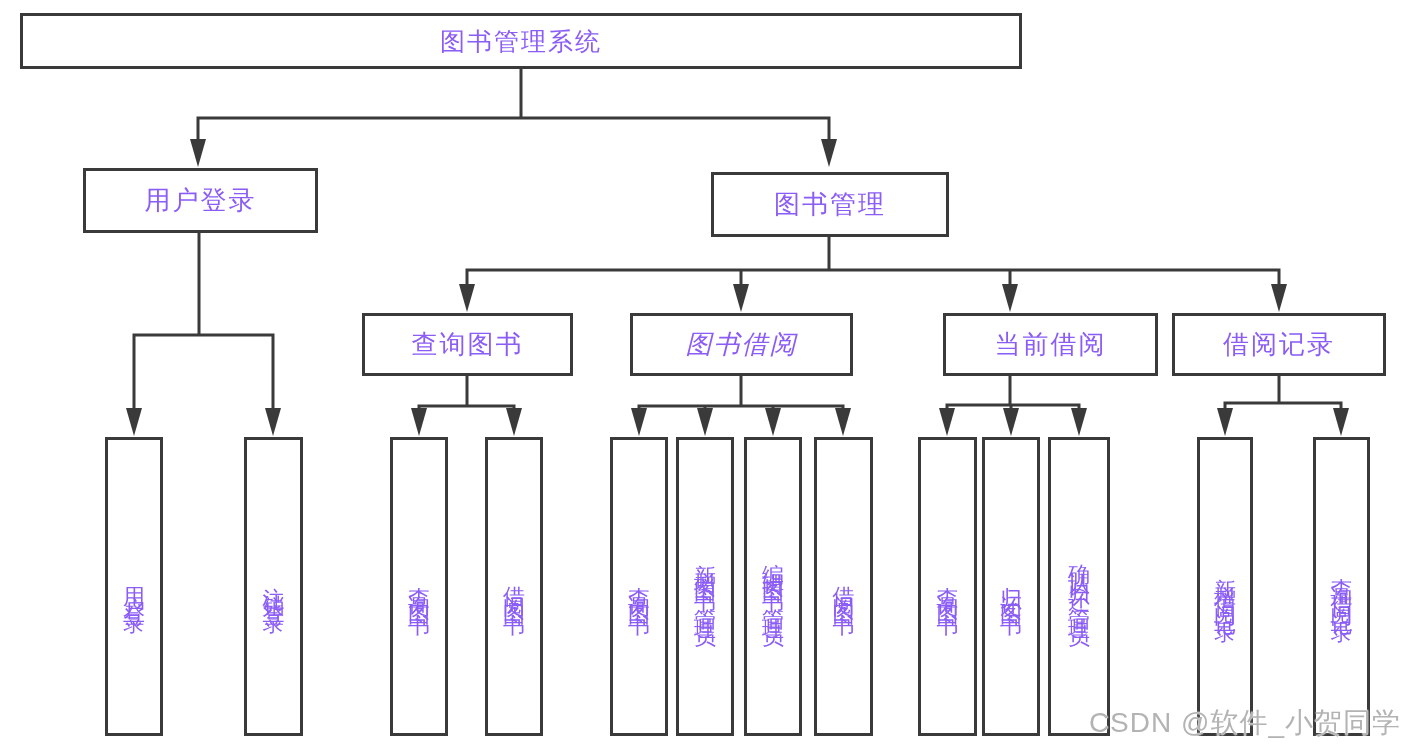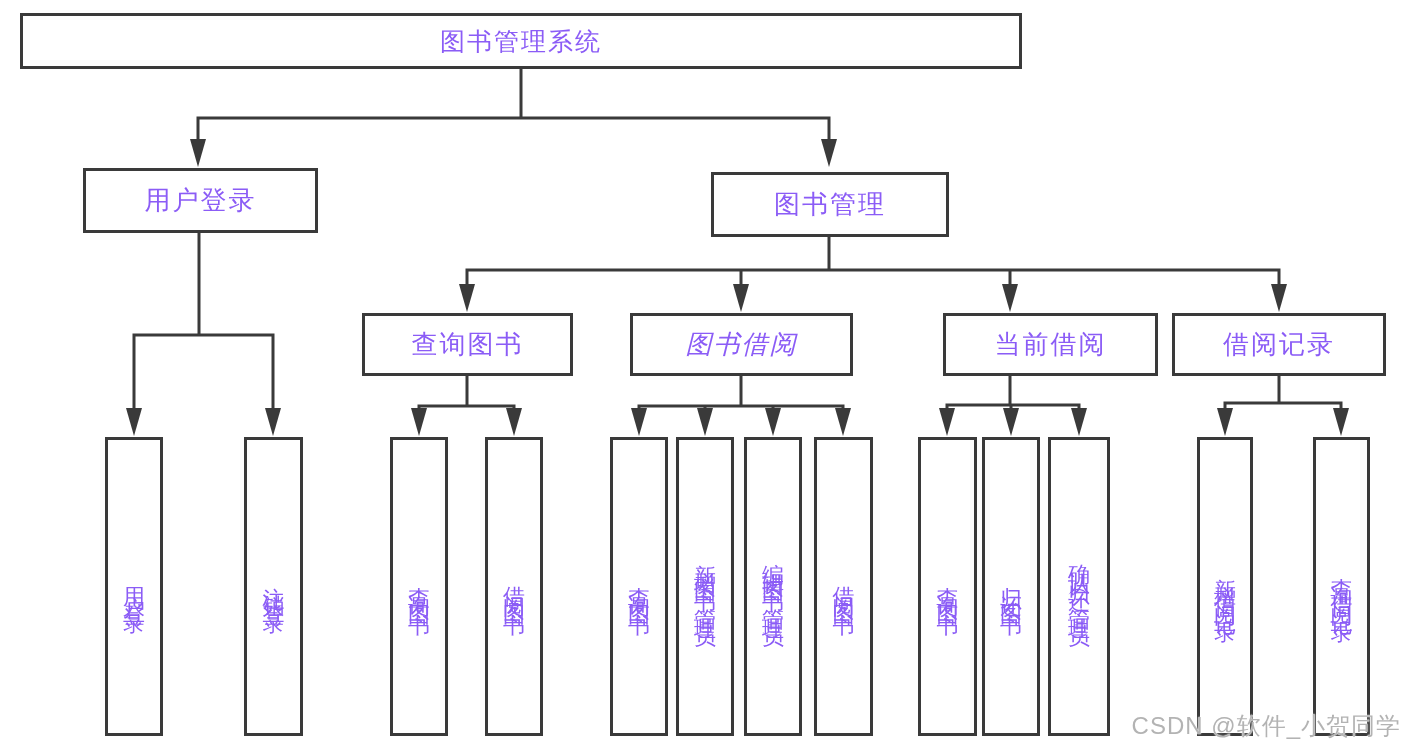--- a/index.html
+++ b/index.html
@@ -60,21 +60,21 @@
     line-height: 1;
   }
   .v-node span {
     display: inline-block;
   }
   .watermark {
     position: absolute;
     right: 4px;
     bottom: 5px;
     z-index: 5;
-    font-size: 24px;
+    font-size: 28px;
     color: #b3b3b3;
     text-shadow: 0 0 2px #ffffff, 0 0 1px #ffffff;
     letter-spacing: 1px;
     white-space: nowrap;
   }
 </style>
 </head>
 <body>
 
 <div class="stage">

